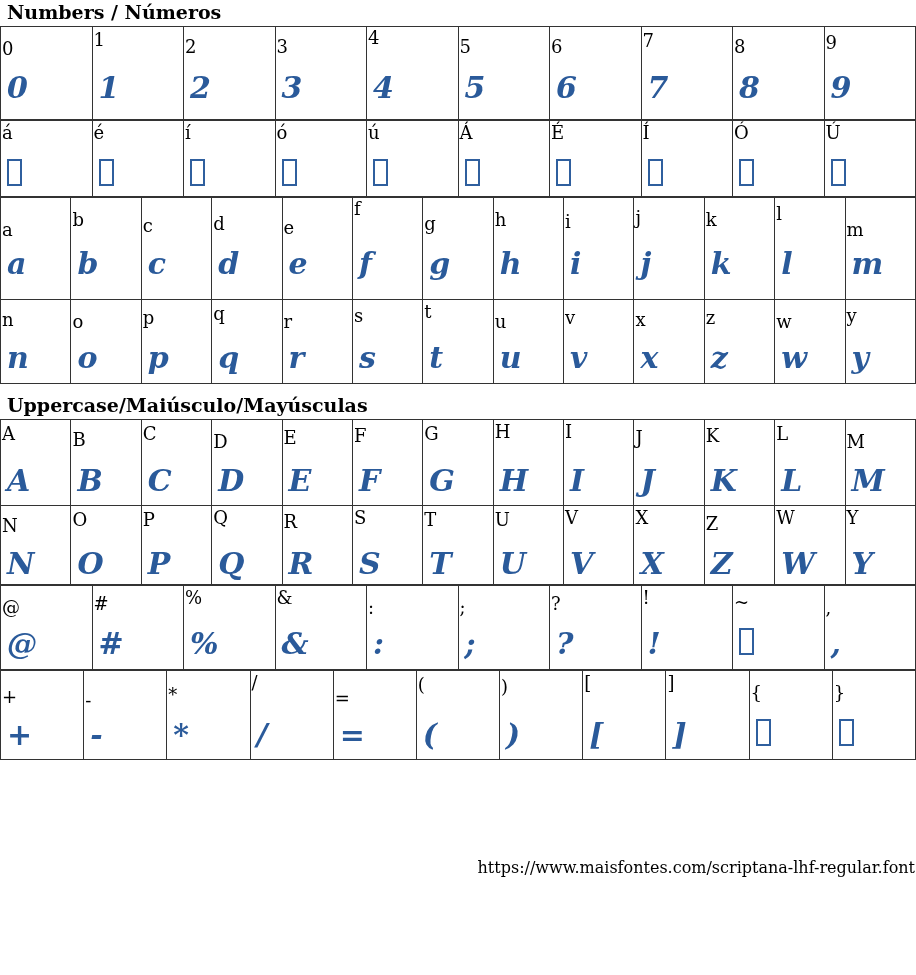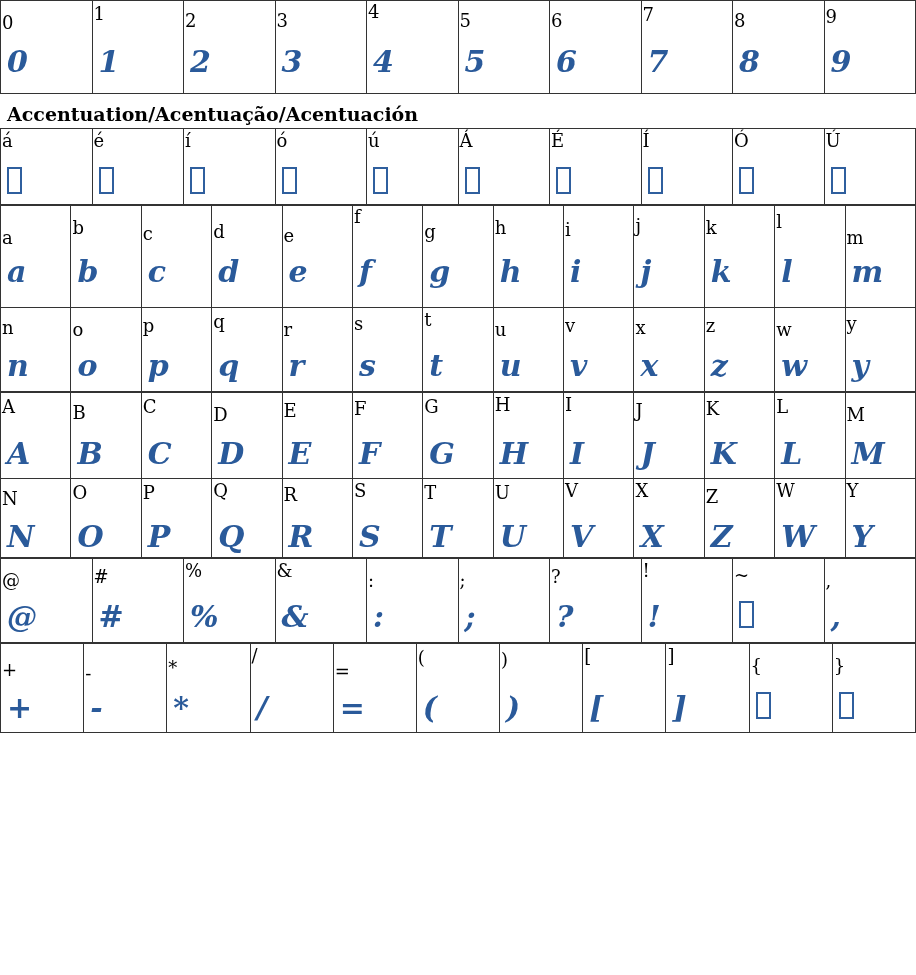--- a/index.html
+++ b/index.html
@@ -13,20 +13,21 @@
   .gly { position: absolute; left: 6px; color: #2a5a9a; font-family: "DejaVu Serif", serif; font-style: italic; font-weight: bold; font-size: 30px; line-height: 32px; }
   .gly.missing { font-style: normal; font-weight: normal; font-size: 26px; }
   .box { display: inline-block; width: 15px; height: 27px; border: 2px solid #2f5f9e; box-sizing: border-box; }
   .src { position: absolute; right: 1px; top: 858px; font-family: "DejaVu Serif", serif; font-size: 16px; line-height: 20px; }
 </style>
 </head>
 <body>
 
 <div>
 
+  <h2 class="section">Numbers / Números</h2>
   <table class="glyphs" style="height:93px">
     <tbody>
         <tr id="row-numbers" style="height:93px">
           <td>
             <span class="lbl" style="top: 12px;">0</span>
             <span class="gly" style="top: 45px;">0</span>
           </td>
           <td>
             <span class="lbl" style="top: 3px;">1</span>
             <span class="gly" style="top: 45px;">1</span>
@@ -60,21 +61,20 @@
             <span class="gly" style="top: 45px;">8</span>
           </td>
           <td>
             <span class="lbl" style="top: 6px;">9</span>
             <span class="gly" style="top: 45px;">9</span>
           </td>
         </tr>
   </tbody>
     </table>
 
-  <h2 class="section" style="margin-top:8px">Accentuation/Acentuação/Acentuación</h2>
   <table class="glyphs">
     <tbody>
         <tr id="row-accents" style="height:76px">
           <td>
             <span class="lbl" style="top: 2px;">á</span>
             <span class="gly missing" style="top: 38px;"><span class="box"></span></span>
           </td>
           <td>
             <span class="lbl" style="top: 2px;">é</span>
             <span class="gly missing" style="top: 38px;"><span class="box"></span></span>
@@ -221,20 +221,21 @@
             <span class="gly" style="top: 42px;">w</span>
           </td>
           <td>
             <span class="lbl" style="top: 6px;">y</span>
             <span class="gly" style="top: 42px;">y</span>
           </td>
         </tr>
   </tbody>
     </table>
 
+  <h2 class="section" style="margin-top:9px">Uppercase/Maiúsculo/Mayúsculas</h2>
   <table class="glyphs">
     <tbody>
         <tr id="row-upper1" style="height:86px">
           <td>
             <span class="lbl" style="top: 4px;">A</span>
             <span class="gly" style="top: 45px;">A</span>
           </td>
           <td>
             <span class="lbl" style="top: 10px;">B</span>
             <span class="gly" style="top: 45px;">B</span>
@@ -431,13 +432,14 @@
             <span class="gly missing" style="top: 48px;"><span class="box"></span></span>
           </td>
           <td>
             <span class="lbl" style="top: 12px;">}</span>
             <span class="gly missing" style="top: 48px;"><span class="box"></span></span>
           </td>
         </tr>
   </tbody>
     </table>
 
+  <div class="src">https://www.maisfontes.com/scriptana-lhf-regular.font</div>
 </div>
 
 </body></html>

